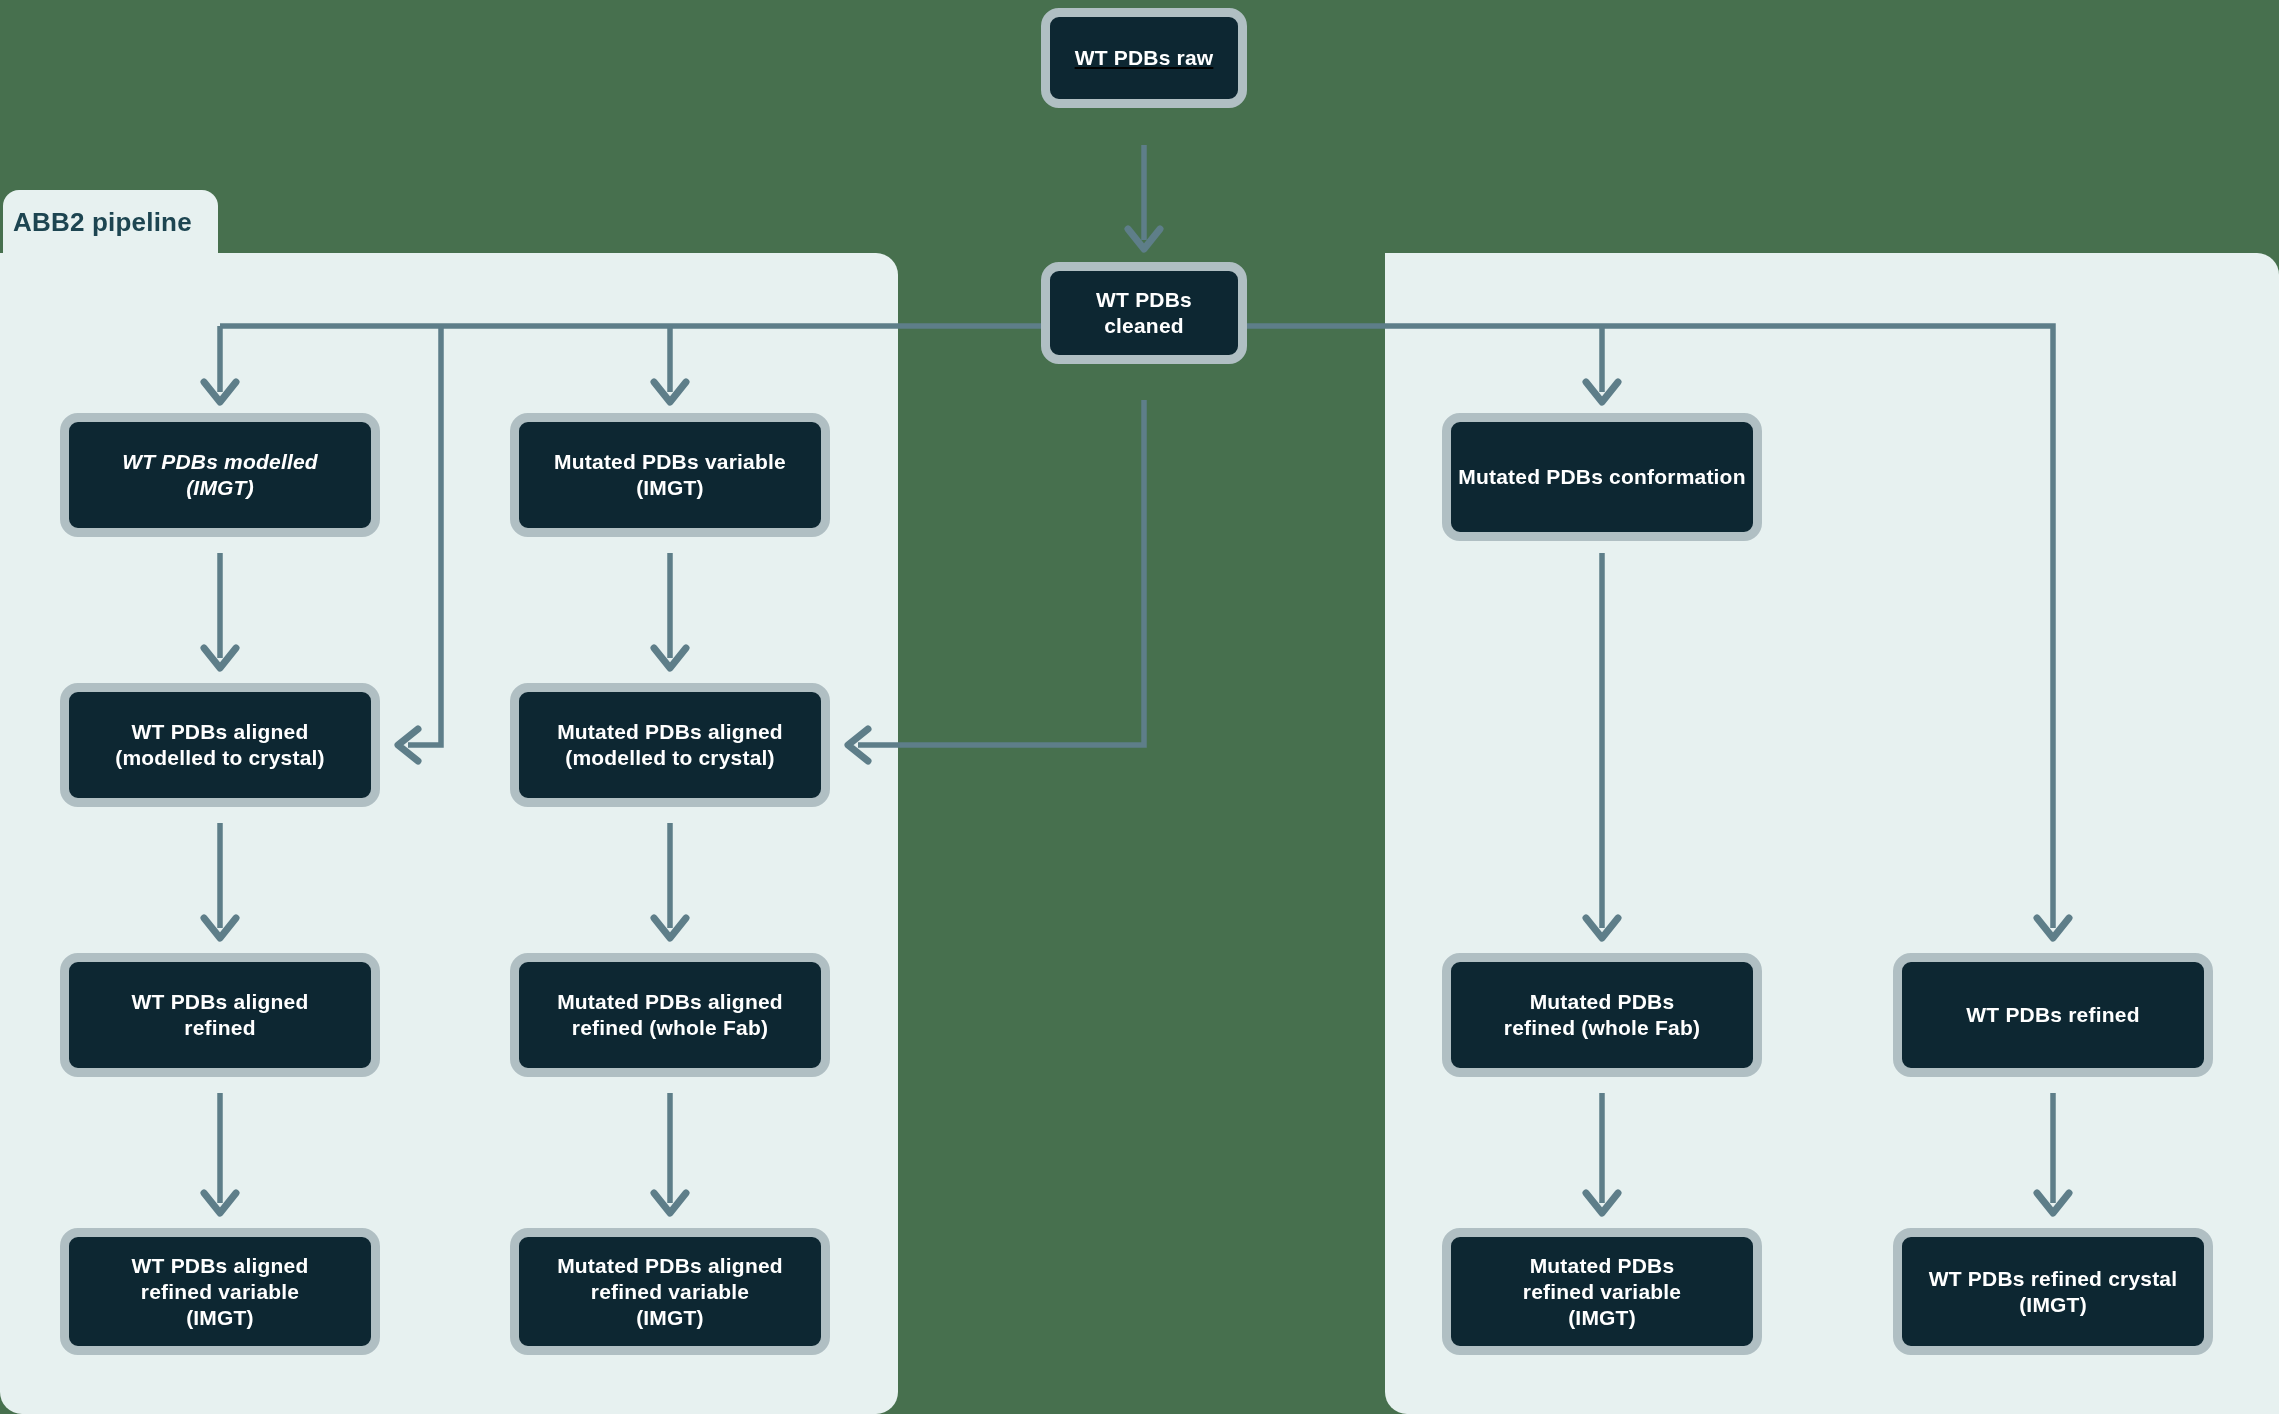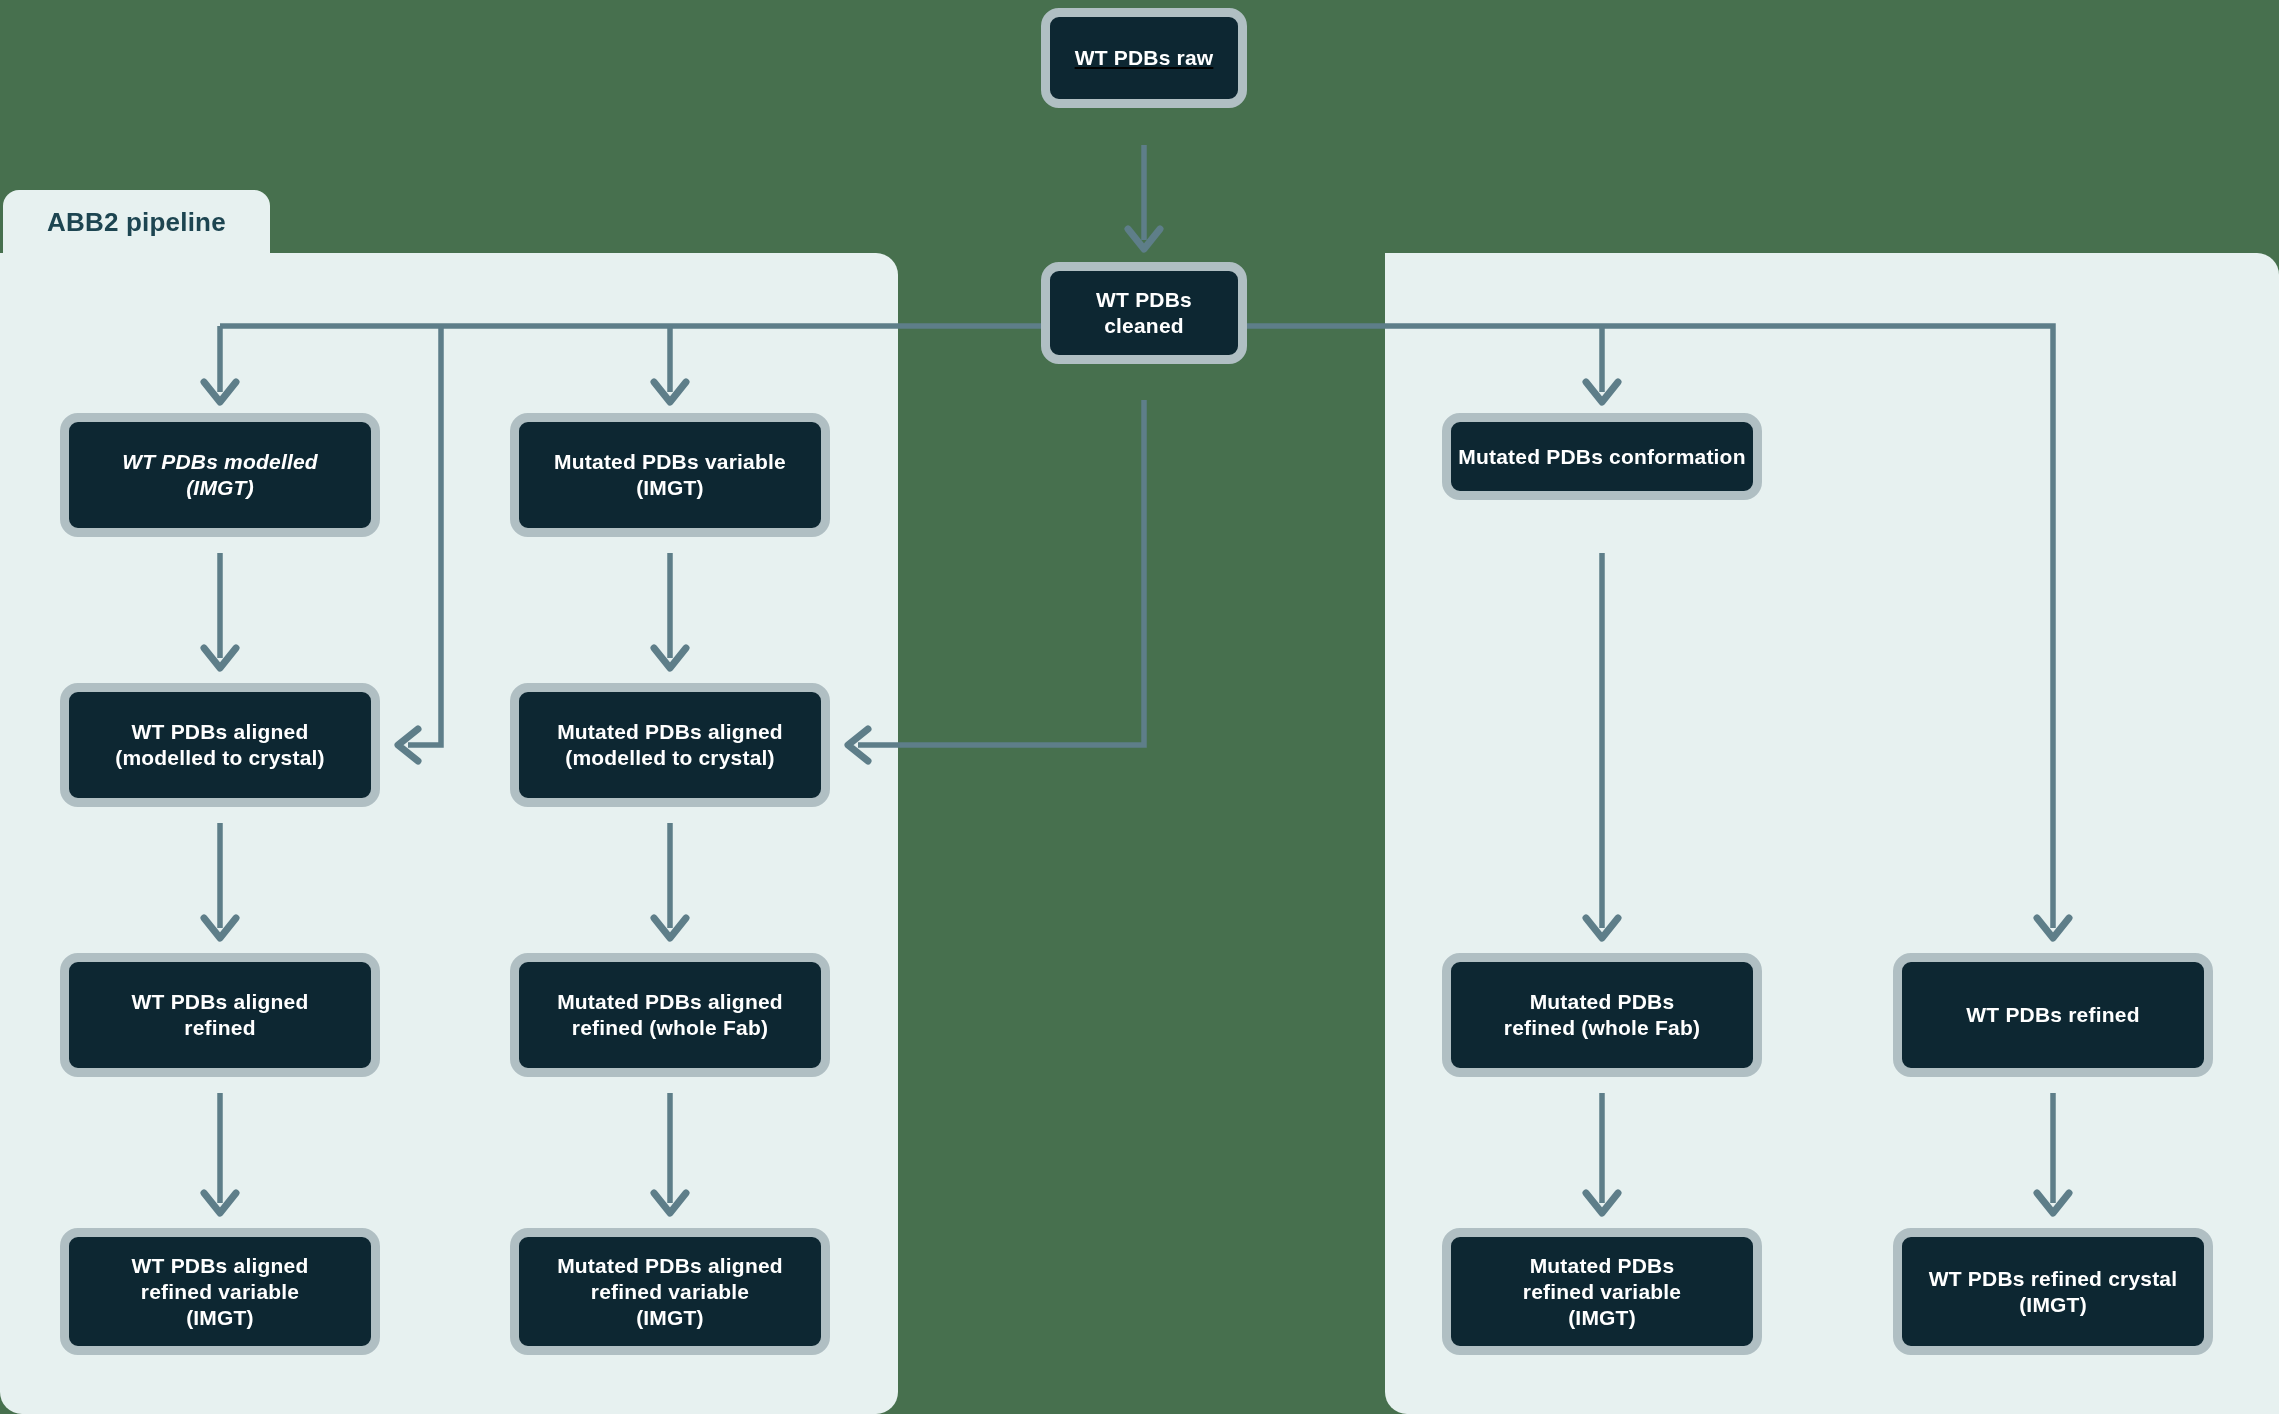--- a/index.html
+++ b/index.html
@@ -31,21 +31,21 @@
     border-radius: 0 22px 0 22px;
   }
   .tab {
     position: absolute;
     background: #e7f1f0;
     height: 68px;
     border-radius: 16px 16px 0 0;
     z-index: 2;
     display: flex;
     align-items: center;
-    padding: 0 44px;
+    padding: 0 10px;
     box-sizing: border-box;
   }
   #tab-abb2 { left: 3px; top: 190px; min-width: 215px; }
   #tab-conf { left: 1385px; top: 190px; min-width: 322px; }
   .tab-label {
     color: #1d4551;
     font-size: 26px;
     font-weight: 700;
     letter-spacing: 0.2px;
     white-space: nowrap;
@@ -180,21 +180,21 @@
     <span class="node-label">WT PDBs aligned
 refined variable
 (IMGT)</span>
   </div>
   <div class="node" style="left:510px; top:1228px; width:320px; height:127px;">
     <span class="node-label">Mutated PDBs aligned
 refined variable
 (IMGT)</span>
   </div>
 
-  <div class="node" style="left:1442px; top:413px; width:320px; height:87px;">
+  <div class="node" style="left:1442px; top:413px; width:320px; height:128px;">
     <span class="node-label">Mutated PDBs conformation</span>
   </div>
   <div class="node" style="left:1442px; top:953px; width:320px; height:124px;">
     <span class="node-label">Mutated PDBs
 refined (whole Fab)</span>
   </div>
   <div class="node" style="left:1893px; top:953px; width:320px; height:124px;text-align:right;">
     <span class="node-label">WT PDBs refined</span>
   </div>
   <div class="node" style="left:1442px; top:1228px; width:320px; height:127px;">

